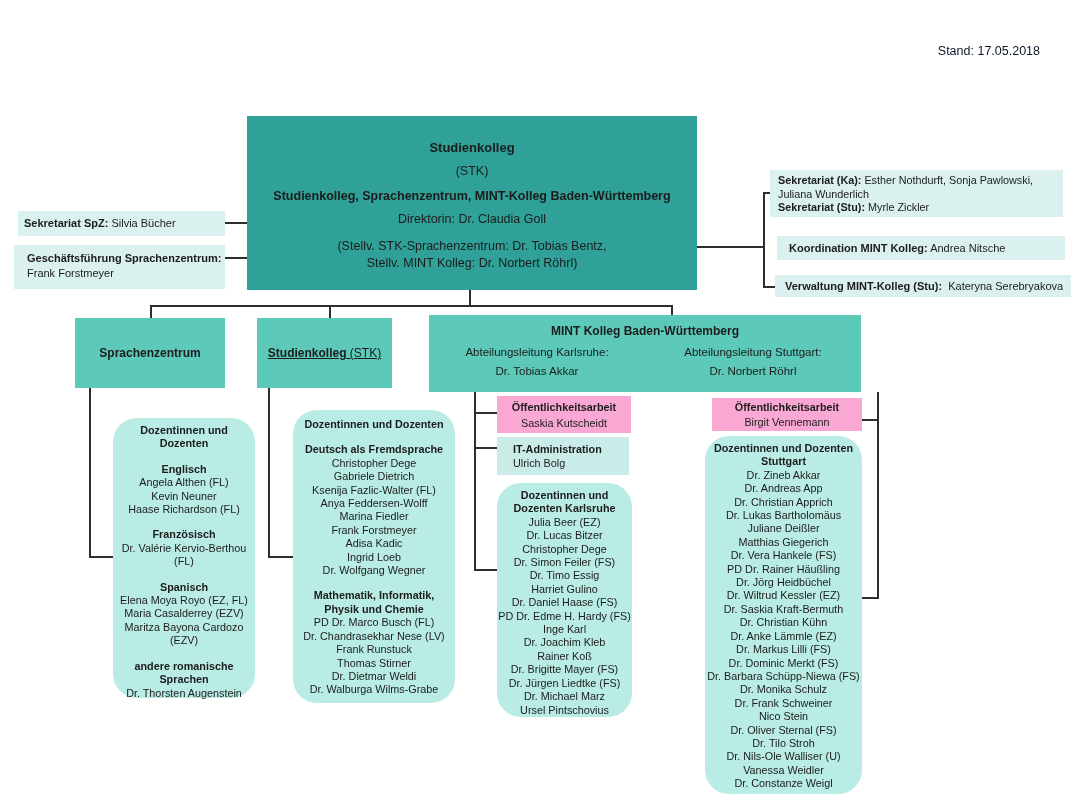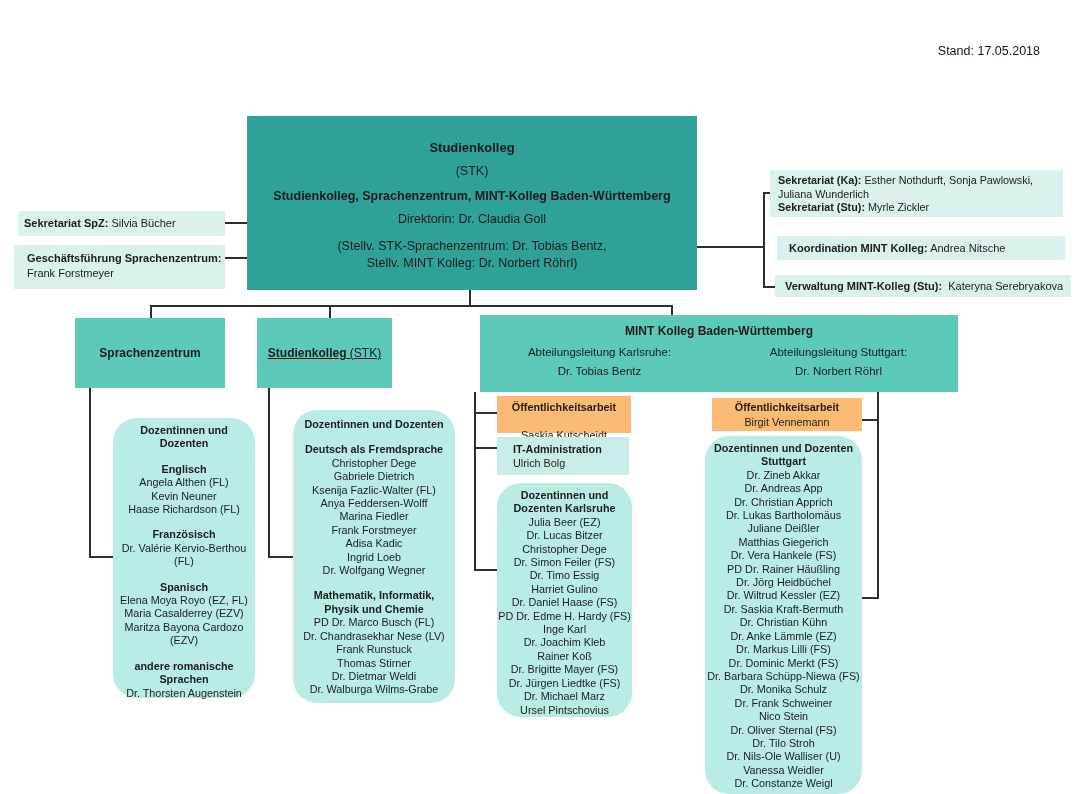--- a/index.html
+++ b/index.html
@@ -29,29 +29,29 @@
   .spz-sek{left:18px;top:211px;width:207px;height:25px;line-height:25px;padding-left:6px;}
   .spz-gf{left:14px;top:245px;width:211px;height:44px;padding:6px 0 0 13px;line-height:15px;}
   .r-sek{left:770px;top:170px;width:293px;height:47px;padding:4px 6px 0 8px;font-size:10.8px;line-height:13.5px;}
   .r-koord{left:777px;top:236px;width:288px;height:24px;line-height:24px;padding-left:12px;}
   .r-verw{left:775px;top:275px;width:296px;height:22px;line-height:22px;padding-left:10px;}
 
   
   .lvl2{background:#5cc9b9;font-size:12px;text-align:center;}
   .spz-box{left:75px;top:318px;width:150px;height:70px;line-height:70px;}
   .stk-box{left:257px;top:318px;width:135px;height:70px;line-height:70px;text-decoration:underline;}
-  .mint-box{left:480px;top:315px;width:478px;height:77px;padding-top:9px;}
+  .mint-box{left:429px;top:315px;width:432px;height:77px;padding-top:9px;}
   .mint-cols{display:flex;margin-top:8px;}
   .mint-col{flex:1;text-align:center;font-size:11.5px;}
   .mint-col .nm{margin-top:7px;}
 
   
-  .sub{background:#fdba74;text-align:center;font-size:10.8px;}
+  .sub{background:#f9a8d4;text-align:center;font-size:10.8px;}
   .ka-oeff{left:497px;top:396px;width:134px;height:37px;padding-top:5px;}
-  .ka-oeff .nm{margin-top:16px;}
+  .ka-oeff .nm{margin-top:4px;}
   .ka-it{left:497px;top:437px;width:132px;height:38px;background:#c9ece9;text-align:left;
          padding:5px 0 0 16px;line-height:14px;}
   .stu-oeff{left:712px;top:398px;width:150px;height:33px;padding-top:3px;}
   .stu-oeff .nm{margin-top:3px;}
 
   
   .list{background:#b9ece4;text-align:center;font-size:10.8px;line-height:13.4px;border-radius:24px;}
   .list .title{font-weight:bold;margin-bottom:4px;}
   .list .group{margin-top:12px;}
   .list .group:first-of-type{margin-top:2px;}
@@ -127,21 +127,21 @@
   <div class="abs lvl2 spz-box b">Sprachenzentrum</div>
   <div class="abs lvl2 stk-box">
     <span class="b">Studienkolleg</span>
     <span>(STK)</span>
   </div>
   <div class="abs lvl2 mint-box">
     <div class="b">MINT Kolleg Baden-Württemberg</div>
     <div class="mint-cols">
       <div class="mint-col">
         <div>Abteilungsleitung Karlsruhe:</div>
-        <div class="nm">Dr. Tobias Bentz</div>
+        <div class="nm">Dr. Tobias Akkar</div>
       </div>
       <div class="mint-col">
         <div>Abteilungsleitung Stuttgart:</div>
         <div class="nm">Dr. Norbert Röhrl</div>
       </div>
     </div>
   </div>
 
   <div class="abs list spz-list">
     <div class="title">Dozentinnen und Dozenten</div>

